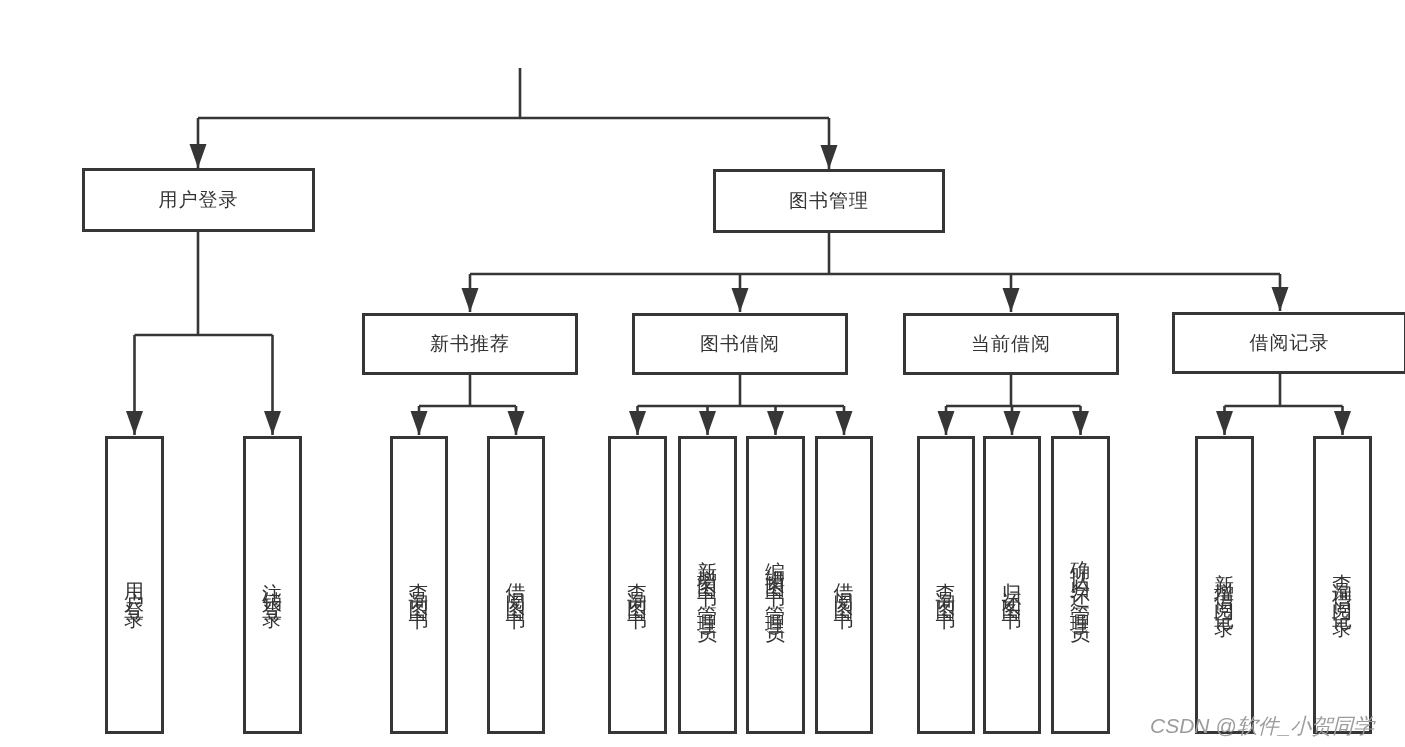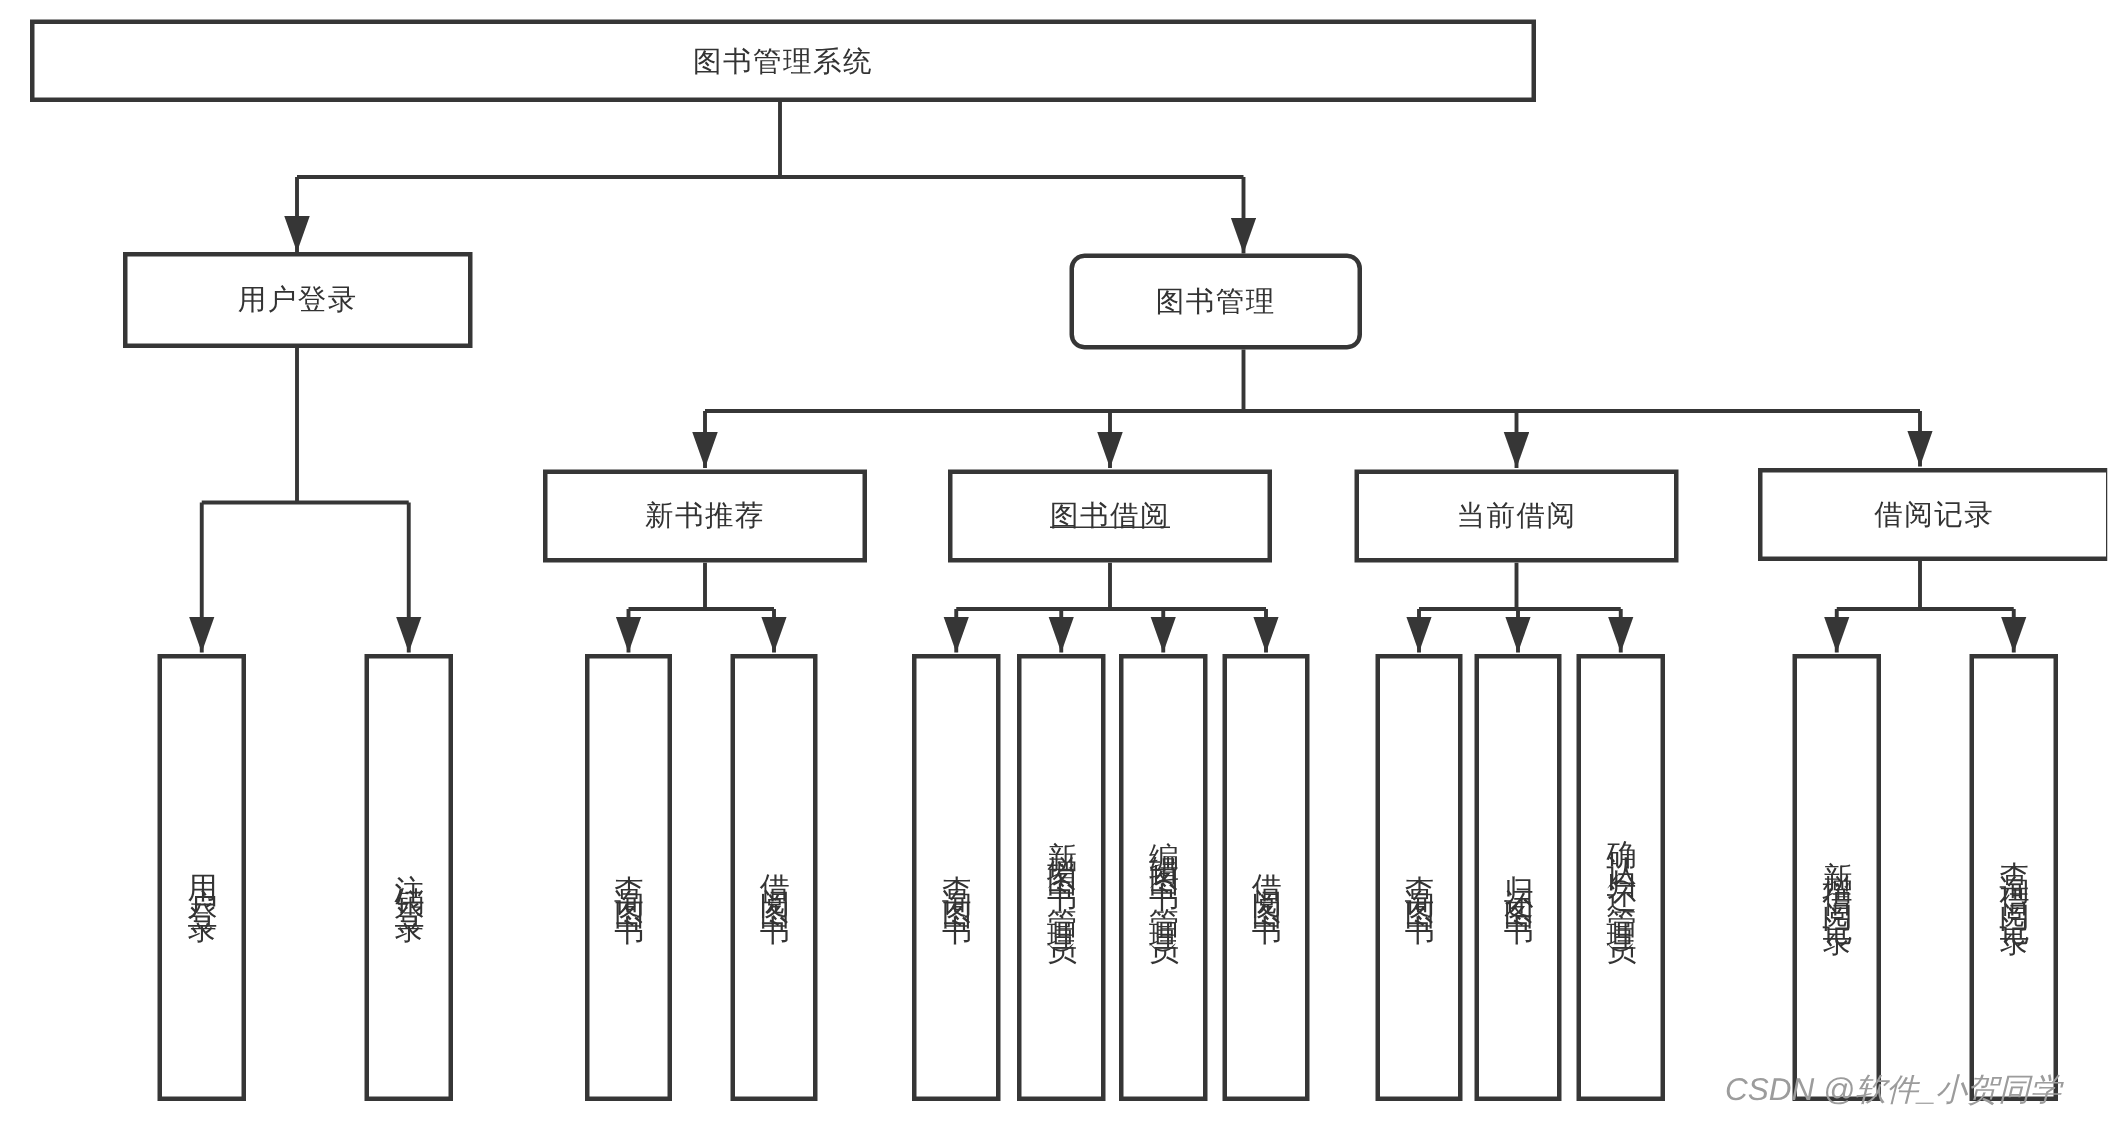--- a/index.html
+++ b/index.html
@@ -95,27 +95,26 @@
     <path class="edge" marker-end="url(#arrow)" d="M707.5,406 V435"></path>
     <path class="edge" marker-end="url(#arrow)" d="M775.5,406 V435"></path>
     <path class="edge" marker-end="url(#arrow)" d="M844,406 V435"></path>
     <path class="edge" marker-end="url(#arrow)" d="M946,406 V435"></path>
     <path class="edge" marker-end="url(#arrow)" d="M1012,406 V435"></path>
     <path class="edge" marker-end="url(#arrow)" d="M1080.5,406 V435"></path>
     <path class="edge" marker-end="url(#arrow)" d="M1224.5,406 V435"></path>
     <path class="edge" marker-end="url(#arrow)" d="M1342.5,406 V435"></path>
   </svg>
 
-  <div class="node h" style="left:20px; top:13px; width:1004px; height:55px;">图书管理系统</div>
 
   <div class="node h" style="left:82px; top:168px; width:233px; height:64px;">用户登录</div>
-  <div class="node h" style="left:713px; top:169px; width:195px; height:64px;border-radius:10px;">图书管理</div>
+  <div class="node h" style="left:713px; top:169px; width:232px; height:64px;">图书管理</div>
 
   <div class="node h" style="left:362px; top:313px; width:216px; height:62px;">新书推荐</div>
-  <div class="node h" style="left:632px; top:313px; width:216px; height:62px;text-decoration:underline;">图书借阅</div>
+  <div class="node h" style="left:632px; top:313px; width:216px; height:62px;">图书借阅</div>
   <div class="node h" style="left:903px; top:313px; width:216px; height:62px;">当前借阅</div>
   <div class="node h" style="left:1172px; top:312px; width:235px; height:62px;">借阅记录</div>
 
   <div class="node v" style="left:105px; top:436px; width:59px; height:298px;">用户登录</div>
   <div class="node v" style="left:243px; top:436px; width:59px; height:298px;">注销登录</div>
 
   <div class="node v" style="left:390px; top:436px; width:58px; height:298px;">查询图书</div>
   <div class="node v" style="left:487px; top:436px; width:58px; height:298px;">借阅图书</div>
 
   <div class="node v" style="left:608px; top:436px; width:59px; height:298px;">查询图书</div>

